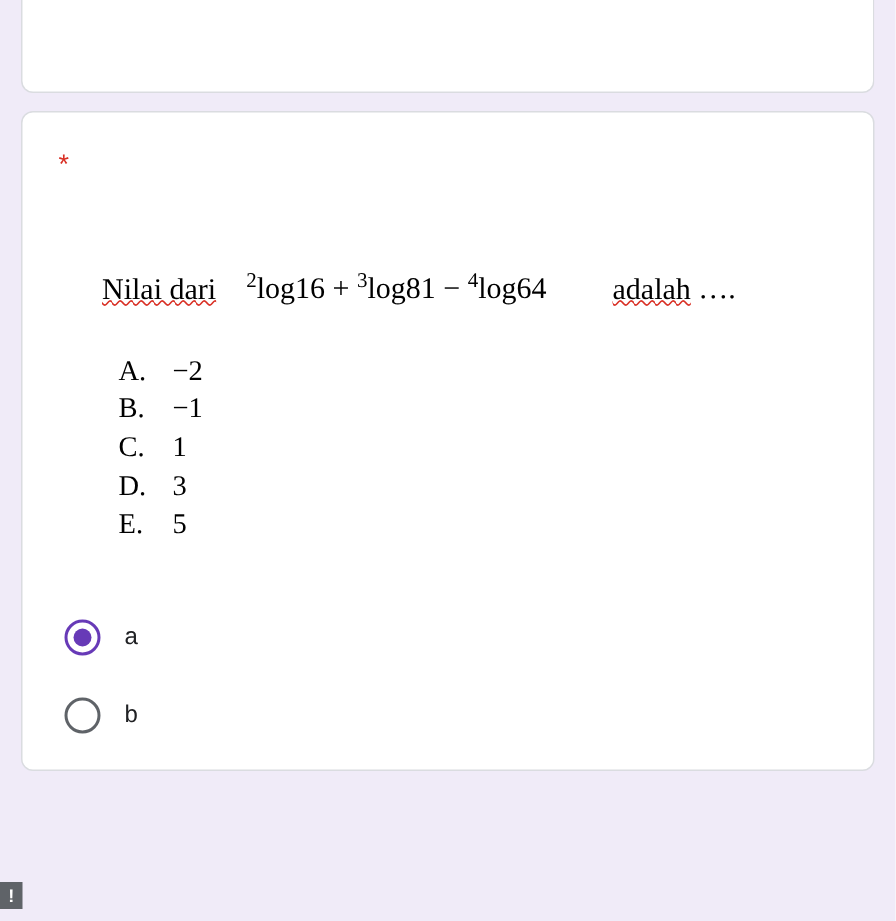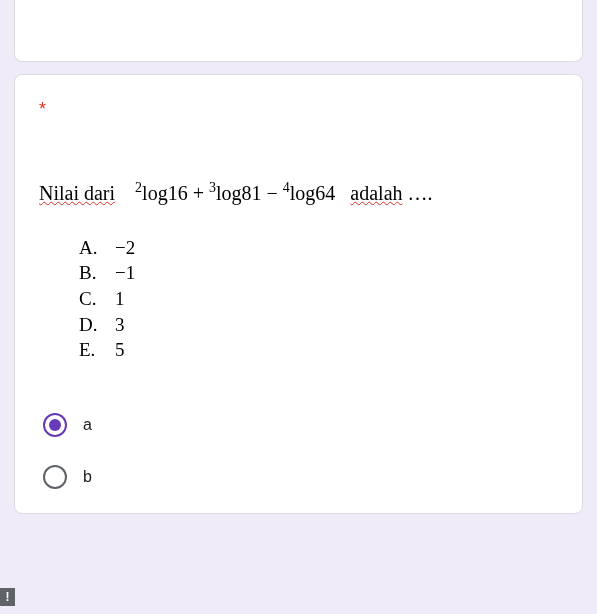--- a/index.html
+++ b/index.html
@@ -35,20 +35,21 @@
       margin-bottom: 60px;
     }
     .question-line {
       font-size: 20px;
       margin-bottom: 30px;
       white-space: nowrap;
     }
     .underline-wavy {
       text-decoration: underline wavy #d93025;
       text-decoration-thickness: 1px;
+      margin-left: 29px;
     }
     .options {
       margin-left: 40px;
       font-size: 19px;
       line-height: 1.35;
     }
     .opt-row { display: flex; }
     .opt-label { width: 36px; }
     .answer-options {
       margin-top: 50px;

